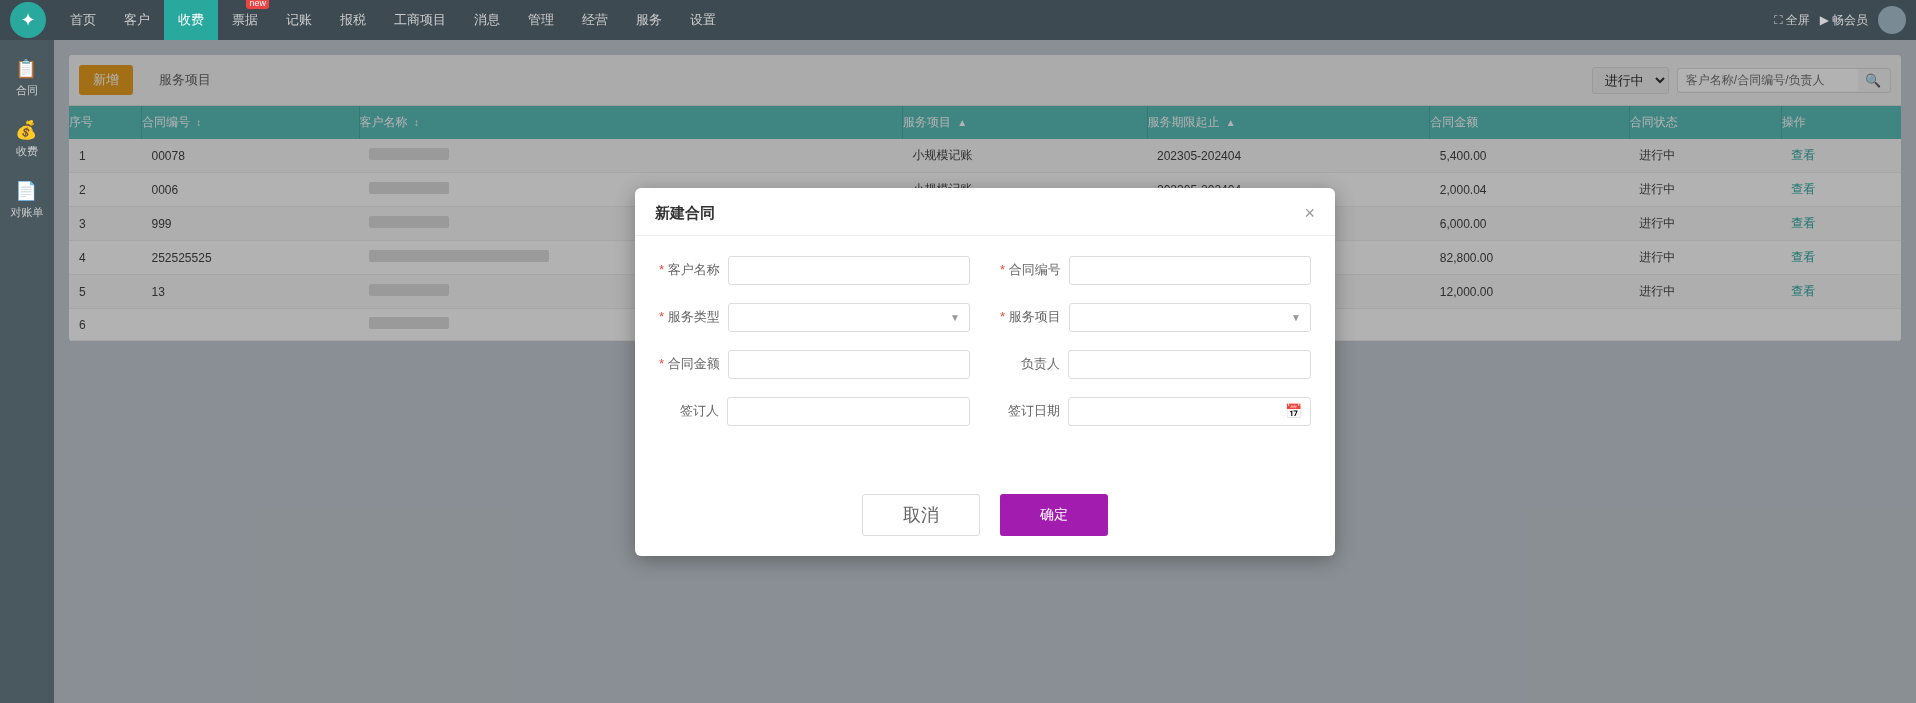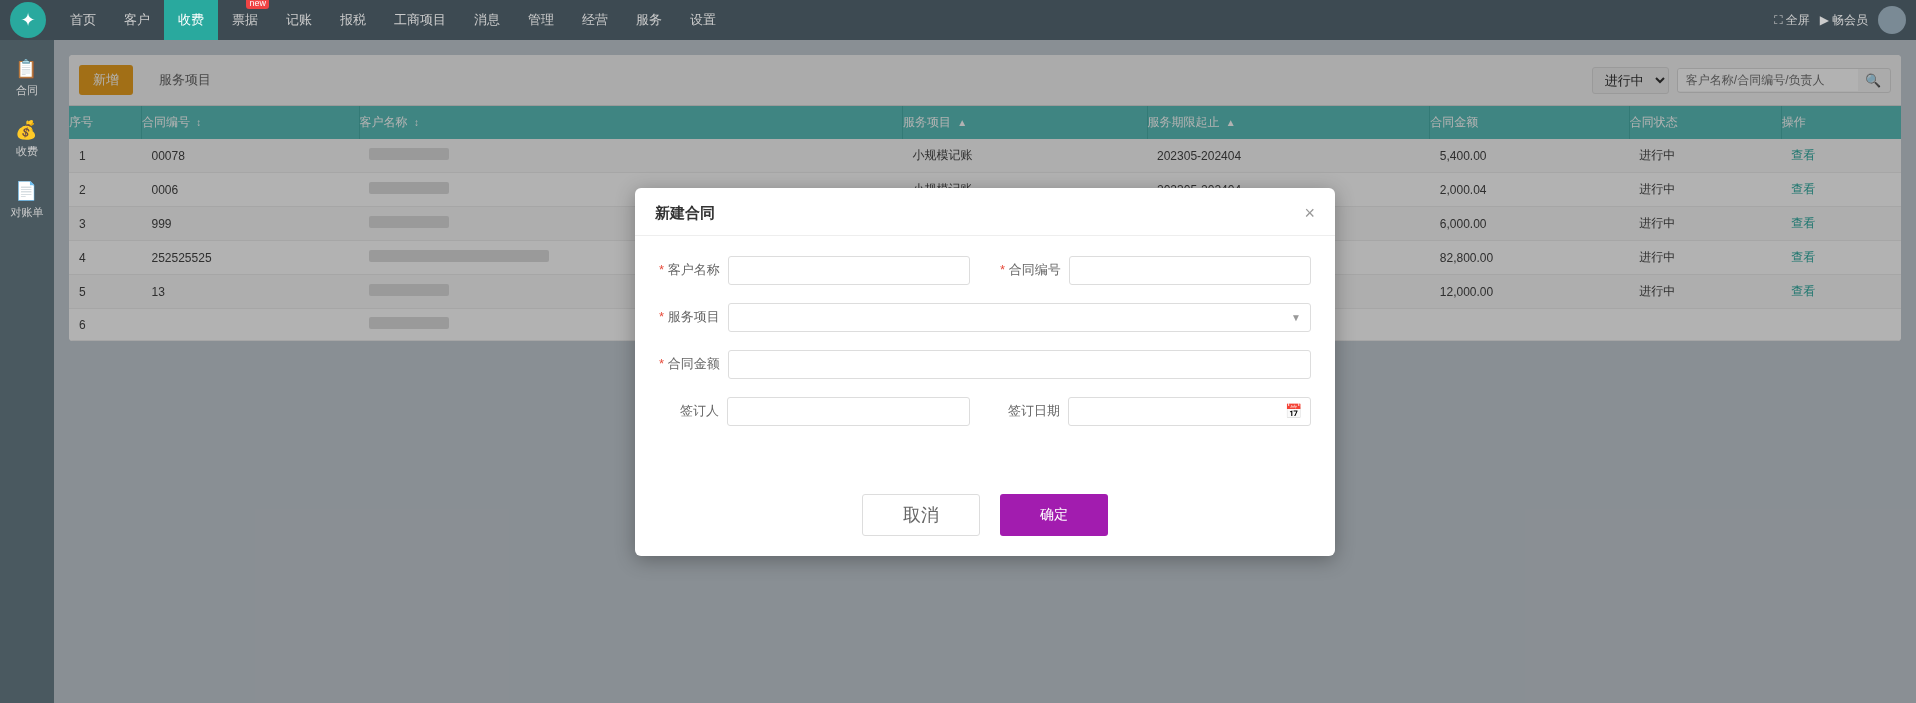--- a/index.html
+++ b/index.html
@@ -275,34 +275,46 @@
               <input type="text" class="form-input" style="">
             </div>
             <div class="form-field">
               <span class="form-label required">合同编号</span>
               <input type="text" class="form-input" style="">
             </div>
           </div>
 
           <div class="form-row">
             <div class="form-field">
+              <span class="form-label required">服务类型</span>
+              <div class="select-wrapper">
+                <select>
+                  <option value=""></option>
+                </select>
+              </div>
+            </div>
+            <div class="form-field">
               <span class="form-label required">服务项目</span>
               <div class="select-wrapper">
                 <select>
                   <option value=""></option>
                 </select>
               </div>
             </div>
           </div>
 
           <div class="form-row">
             <div class="form-field">
               <span class="form-label required">合同金额</span>
               <input type="text" class="form-input" style="">
             </div>
+            <div class="form-field">
+              <span class="form-label">负责人</span>
+              <input type="text" class="form-input" style="">
+            </div>
           </div>
 
           <div class="form-row">
             <div class="form-field">
               <span class="form-label">签订人</span>
               <input type="text" class="form-input" style="">
             </div>
             <div class="form-field">
               <span class="form-label">签订日期</span>
               <div class="date-wrapper">

